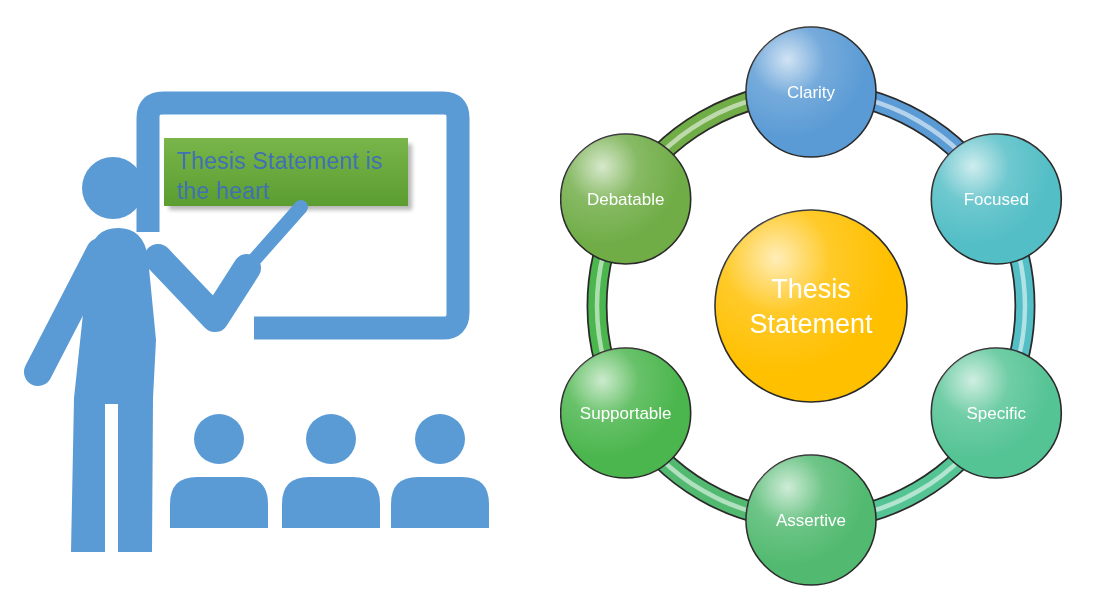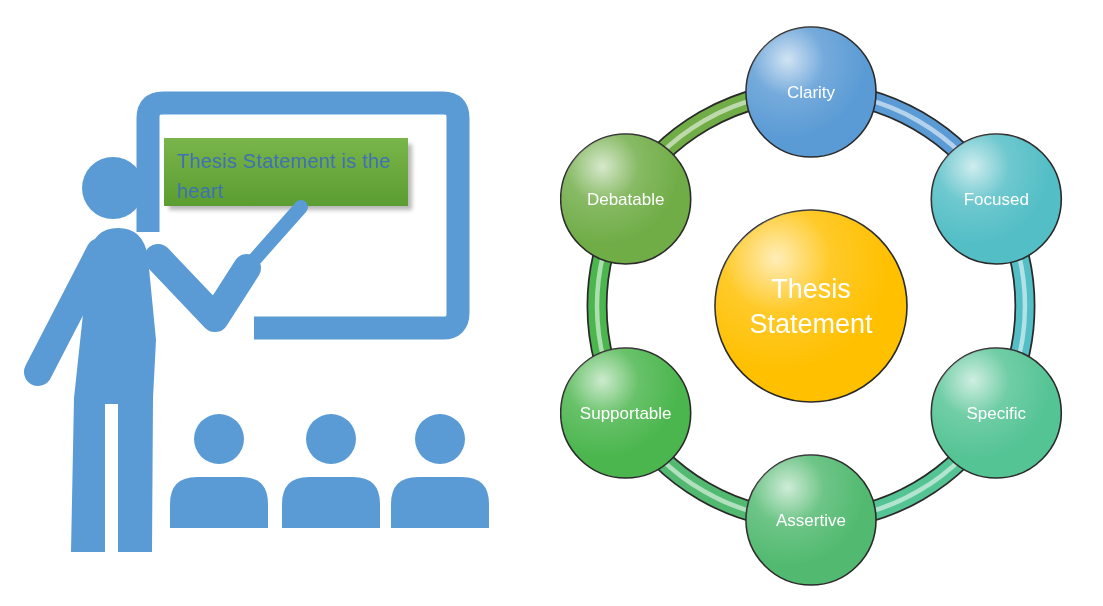--- a/index.html
+++ b/index.html
@@ -5,21 +5,21 @@
   html,body{margin:0;padding:0;background:#fff;}
   .stage{
     position:relative;width:1103px;height:606px;background:#fff;overflow:hidden;
     font-family:"Liberation Sans",sans-serif;
   }
   .stage svg{position:absolute;top:0;display:block;}
   #left-art{left:0;}
   #right-art{left:560px;}
   .banner-text{
     position:absolute;left:177px;top:146px;width:236px;
-    font-size:20px;line-height:30px;color:#3E6FB8;font-weight:400;
+    font-size:23px;line-height:30px;color:#3E6FB8;font-weight:400;
     letter-spacing:0.2px;
   }
   .node-label{
     font-size:17px;fill:#ffffff;text-anchor:middle;
     font-family:"Liberation Sans",sans-serif;
   }
   .center-label{
     font-size:27px;fill:#ffffff;text-anchor:middle;
     font-family:"Liberation Sans",sans-serif;
   }

